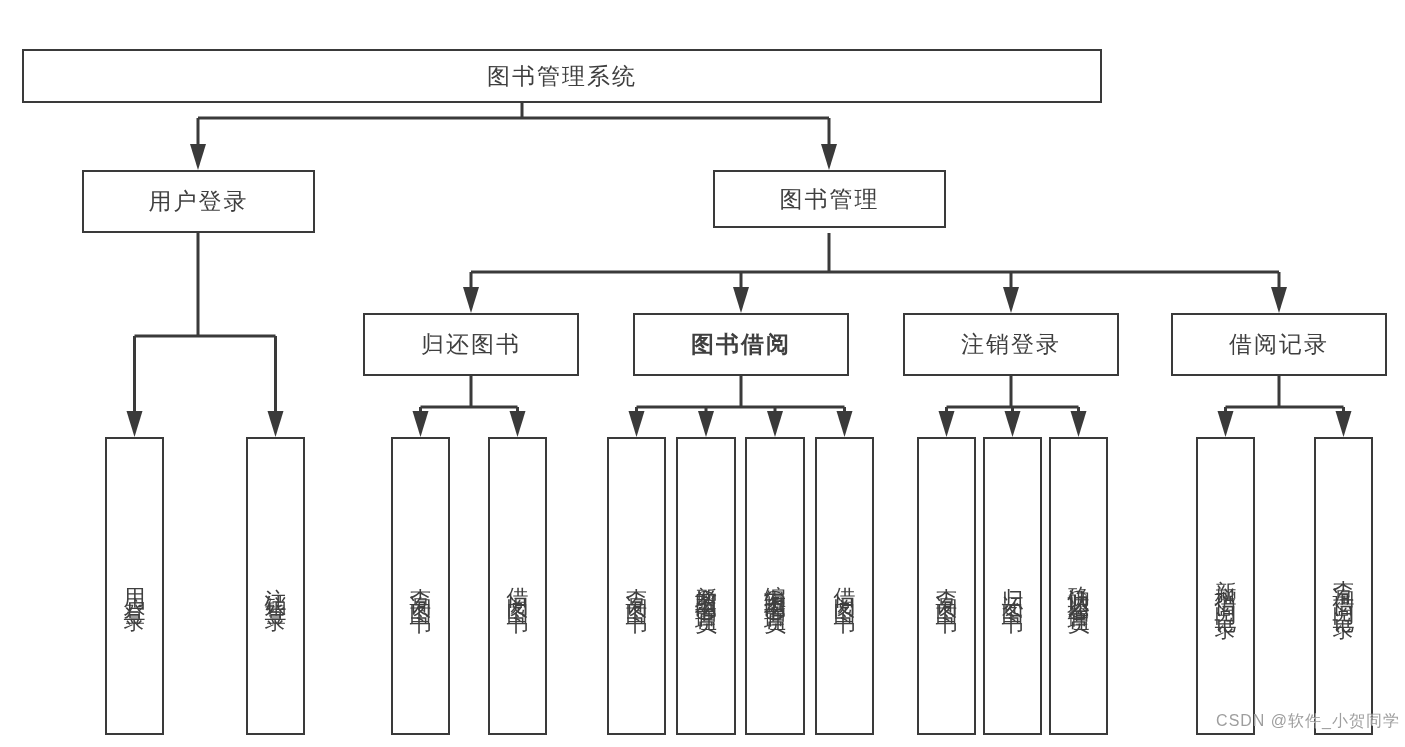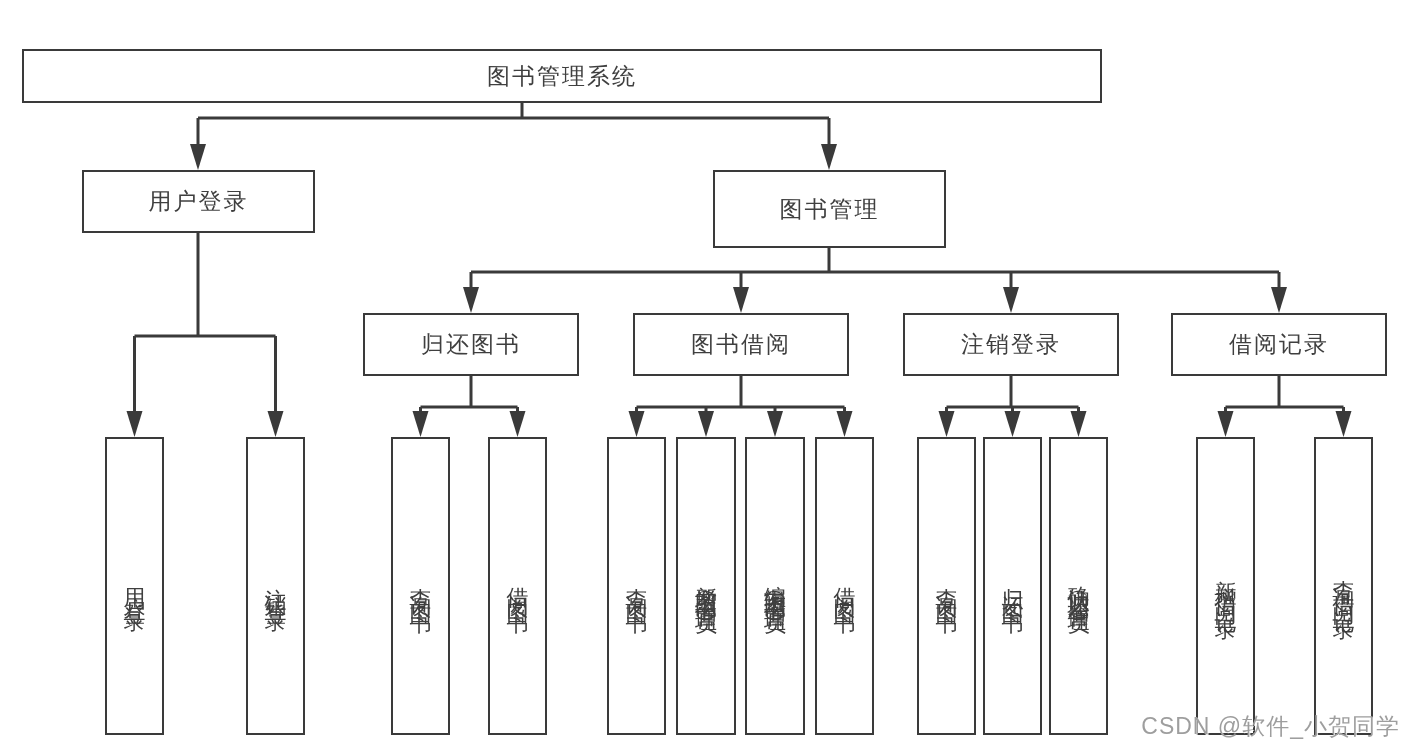--- a/index.html
+++ b/index.html
@@ -56,21 +56,21 @@
     white-space: normal;
     line-height: 1;
   }
   .vbox.long {
     letter-spacing: 4px;
   }
   .watermark {
     position: absolute;
     right: 5px;
     top: 711px;
-    font-size: 23px;
+    font-size: 16px;
     letter-spacing: 1px;
     color: var(--watermark);
     text-shadow: 1px 1px 0 rgba(255,255,255,0.85);
     z-index: 10;
     white-space: nowrap;
   }
 </style>
 </head>
 <body>
 
@@ -108,24 +108,24 @@
     <polygon points="1070.5,411 1086.5,411 1078.5,437"></polygon>
 
     <path d="M1279,376 V407 M1225.5,407 H1343.5 M1225.5,407 V413 M1343.5,407 V413"></path>
     <polygon points="1217.5,411 1233.5,411 1225.5,437"></polygon>
     <polygon points="1335.5,411 1351.5,411 1343.5,437"></polygon>
   </svg>
 
   <div class="box" style="left:22px; top:5px; width:1080px; height:54px;margin-top:44px;">图书管理系统</div>
 
   <div class="box" style="left:82px; top:170px; width:233px; height:63px;">用户登录</div>
-  <div class="box" style="left:713px; top:170px; width:233px; height:78px;">图书管理</div>
+  <div class="box" style="left:713px; top:170px; width:233px; height:58px;">图书管理</div>
 
   <div class="box" style="left:363px; top:313px; width:216px; height:63px;">归还图书</div>
-  <div class="box" style="left:633px; top:313px; width:216px; height:63px;">图书借阅</div>
+  <div class="box" style="left:633px; top:313px; width:216px; height:63px;font-weight:bold;">图书借阅</div>
   <div class="box" style="left:903px; top:313px; width:216px; height:63px;">注销登录</div>
   <div class="box" style="left:1171px; top:313px; width:216px; height:63px;">借阅记录</div>
 
   <div class="box vbox" style="left:105px; top:437px; width:59px; height:298px;">用户登录</div>
   <div class="box vbox" style="left:246px; top:437px; width:59px; height:298px;">注销登录</div>
 
   <div class="box vbox" style="left:391px; top:437px; width:59px; height:298px;">查询图书</div>
   <div class="box vbox" style="left:488px; top:437px; width:59px; height:298px;">借阅图书</div>
 
   <div class="box vbox" style="left:607px; top:437px; width:59px; height:298px;">查询图书</div>

